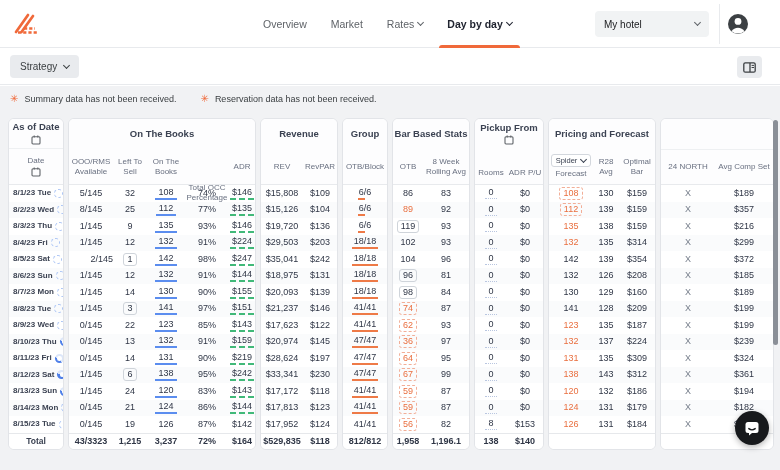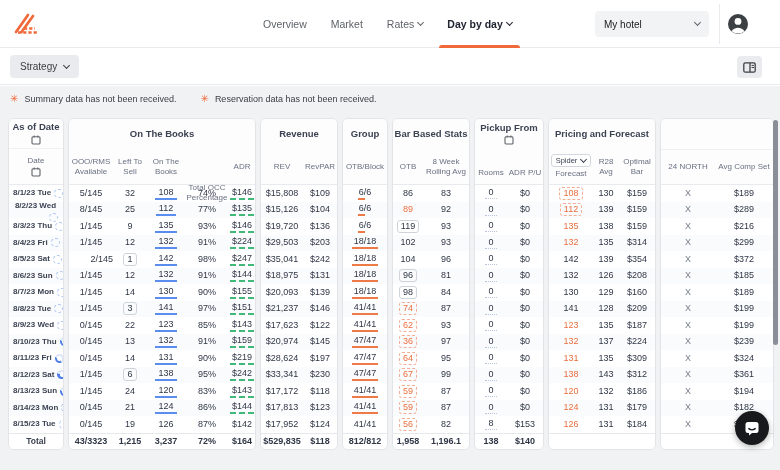--- a/index.html
+++ b/index.html
@@ -163,21 +163,21 @@
     </div>
       </div>
     <div class="card-body" id="b-date">
         <div class="t-row">
           <div class="t-cell date-cell" style="width: 54px;">
             <span class="date-lbl">8/1/23 Tue</span>
             <span class="ic-dashed"></span>
           </div>
         </div>
         <div class="t-row">
-          <div class="t-cell date-cell" style="width: 54px; flex-direction: column;">
+          <div class="t-cell date-cell" style="width: 54px;">
             <span class="date-lbl">8/2/23 Wed</span>
             <span class="ic-dashed"></span>
           </div>
         </div>
         <div class="t-row">
           <div class="t-cell date-cell" style="width: 54px;">
             <span class="date-lbl">8/3/23 Thu</span>
             <span class="ic-dashed"></span>
           </div>
         </div>
@@ -1272,21 +1272,21 @@
           </div>
           <div class="t-cell" style="width: 58px;">
             <span>$189</span>
           </div>
         </div>
         <div class="t-row">
           <div class="t-cell" style="width: 54px;">
             <span class="t-gray">X</span>
           </div>
           <div class="t-cell" style="width: 58px;">
-            <span>$289</span>
+            <span>$357</span>
           </div>
         </div>
         <div class="t-row">
           <div class="t-cell" style="width: 54px;">
             <span class="t-gray">X</span>
           </div>
           <div class="t-cell" style="width: 58px;">
             <span>$216</span>
           </div>
         </div>

